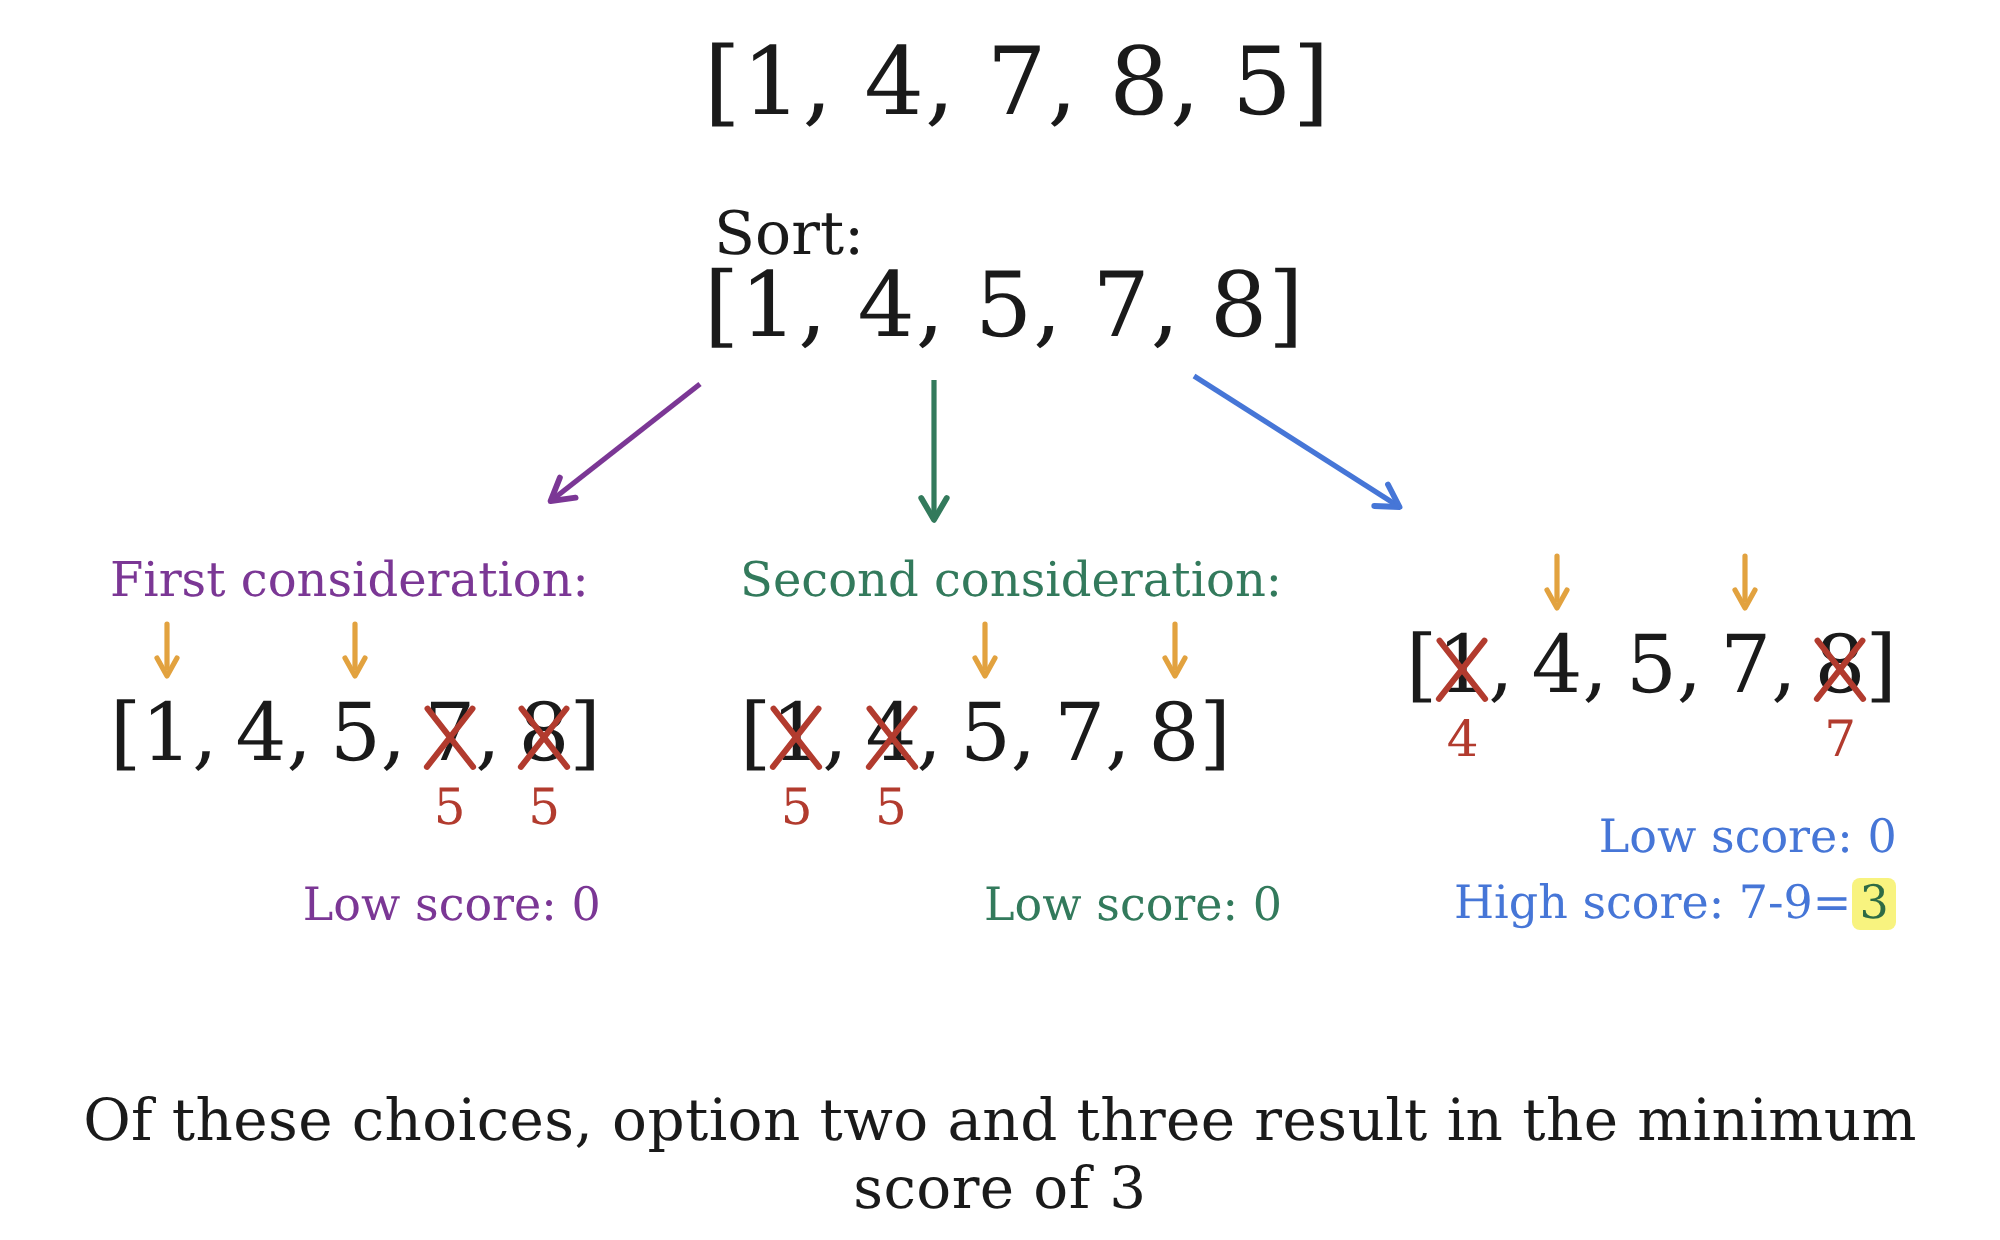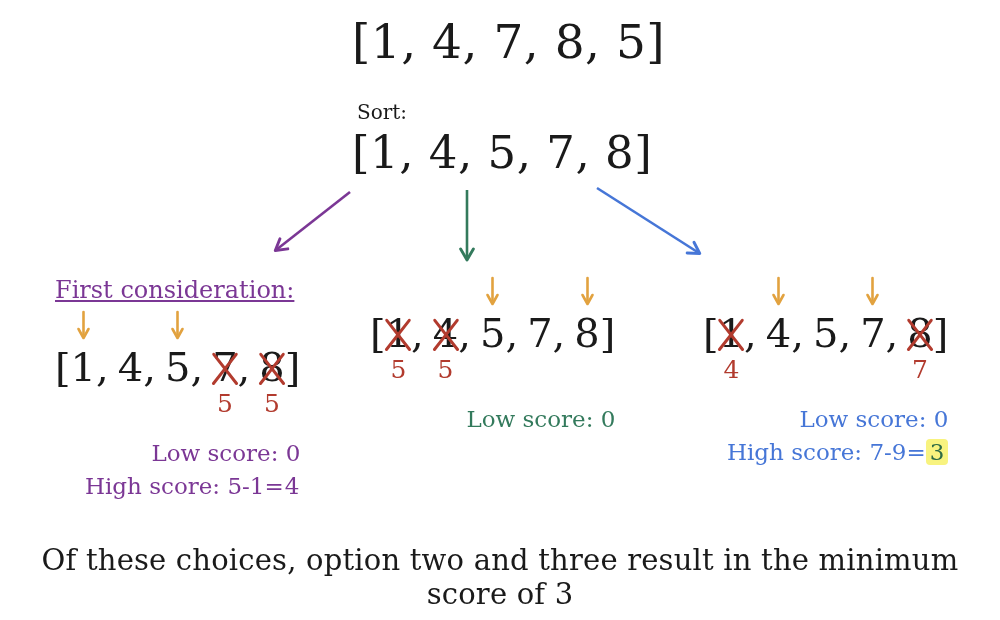--- a/index.html
+++ b/index.html
@@ -1,31 +1,31 @@
 <!DOCTYPE html>
 <html style="--purple: #7b3795; --teal: #337a5c; --blue: #4676d7; --orange: #e2a23f; --red: #b23b2e; --yellow: #f8f37f; --hlgreen: #2e6b45;"><head>
 <meta charset="utf-8">
 <style>
   html,body{margin:0;padding:0;background:#ffffff;}
   .page{
     position:relative;width:1000px;height:620px;background:#fff;overflow:hidden;
     font-family:"DejaVu Serif","Liberation Serif",serif;color:#1a1a1a;
   }
   .top-array{position:absolute;top:14px;left:352px;font-size:47px;letter-spacing:.5px;white-space:nowrap;}
-  .sort-label{position:absolute;top:100px;left:357px;font-size:20px;}
+  .sort-label{position:absolute;top:100px;left:357px;font-size:30px;}
   .sorted-array{position:absolute;top:126px;left:352px;font-size:45px;letter-spacing:.5px;white-space:nowrap;}
   .branches{position:absolute;left:0;top:0;width:1000px;height:620px;pointer-events:none;}
   .bline{stroke-width:2.6;fill:none;}
   .bp{stroke:var(--purple);} .bt{stroke:var(--teal);} .bb{stroke:var(--blue);}
   .mkp{stroke:var(--purple);} .mkt{stroke:var(--teal);} .mkb{stroke:var(--blue);}
 
   .col{position:absolute;top:276px;}
   .col1{left:55px;} .col2{left:370px;} .col3{left:703px;}
   .c1{color:var(--purple);} .c2{color:var(--teal);} .c3{color:var(--blue);}
-  .col-title{font-size:24px;margin-bottom:6px;white-space:nowrap;text-decoration:underline;}
+  .col-title{font-size:24px;margin-bottom:6px;white-space:nowrap;}
 
   .array-row{display:flex;align-items:flex-start;}
   .cell{display:grid;grid-template-columns:auto auto auto;margin-right:9px;font-size:40px;line-height:1.05;}
   .cell:last-child{margin-right:0;}
   .cell .a{grid-row:1;grid-column:2;justify-self:center;height:36px;display:flex;align-items:flex-start;justify-content:center;}
   .cell .pre{grid-row:2;grid-column:1;} .cell .suf{grid-row:2;grid-column:3;}
   .digit{grid-row:2;grid-column:2;position:relative;display:inline-block;}
   .digit.crossed::before,.digit.crossed::after{
     content:"";position:absolute;left:50%;top:54%;width:40px;height:3.4px;
     background:var(--red);border-radius:2px;
@@ -111,25 +111,25 @@
         <div class="cell">
           <div class="a"></div>
           <span class="pre"></span>
           <span class="digit crossed">8</span>
           <span class="suf">]</span>
           <div class="b">5</div>
         </div>
       </div>
     <div class="scores c1">
       <div>Low score: 0</div>
-      <div><span>High score: 5-1=</span><span class="result">4</span></div>
     </div>
   </div>
 
   <div class="col col2">
+    <div class="col-title c2">Second consideration:</div>
     <div class="array-row">
         <div class="cell">
           <div class="a"></div>
           <span class="pre">[</span>
           <span class="digit crossed">1</span>
           <span class="suf">,</span>
           <div class="b">5</div>
         </div>
         <div class="cell">
           <div class="a"></div>

